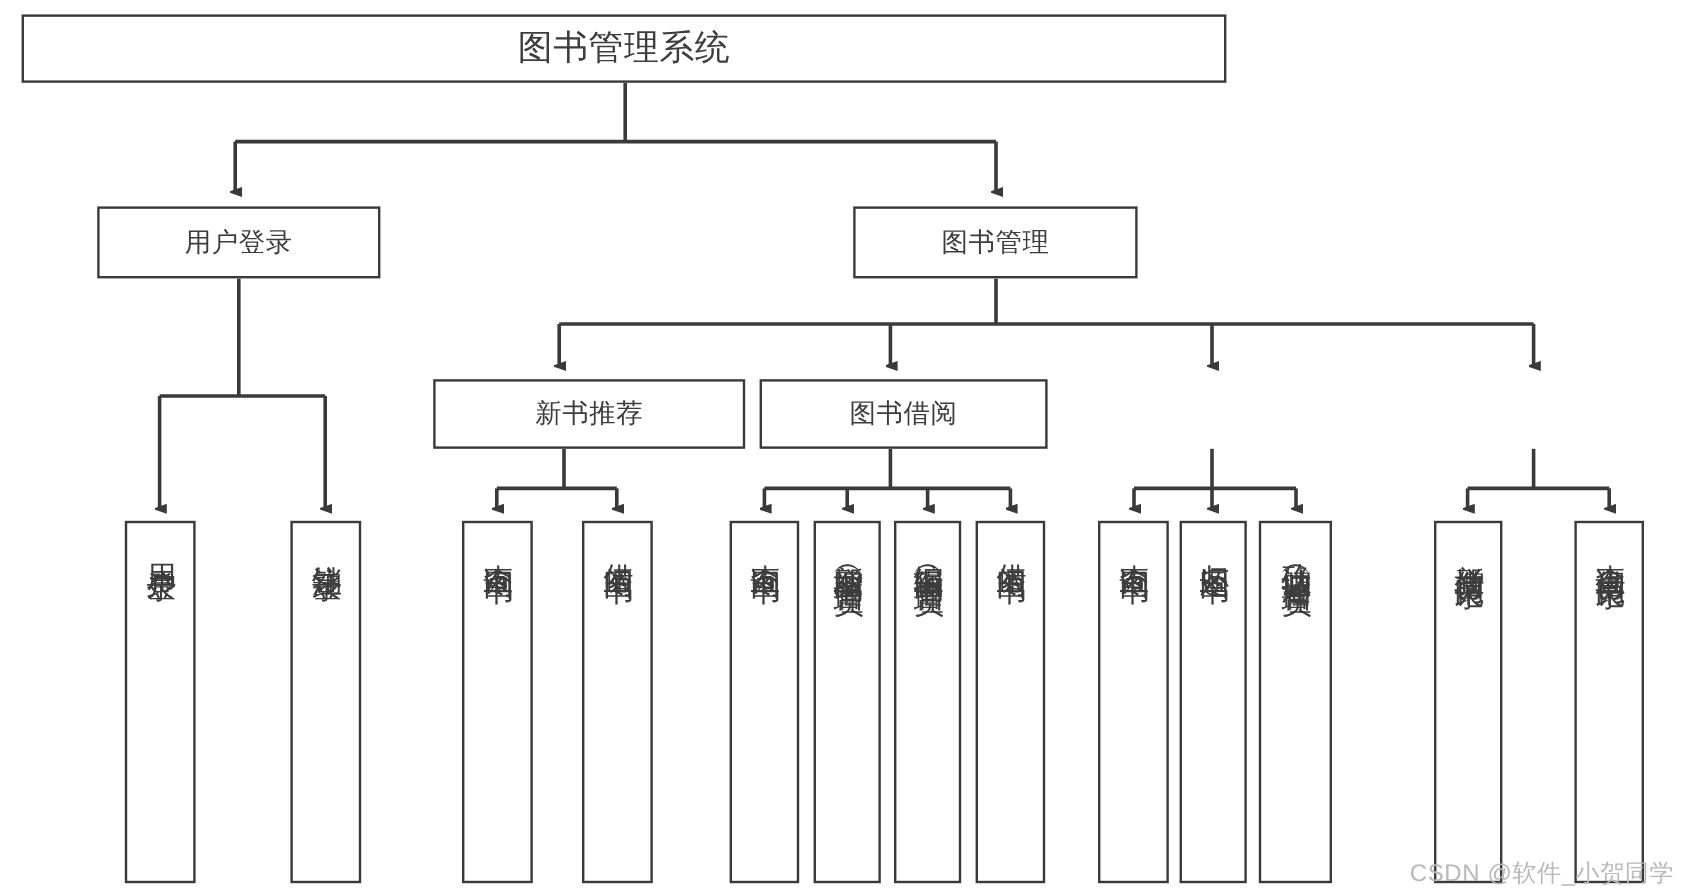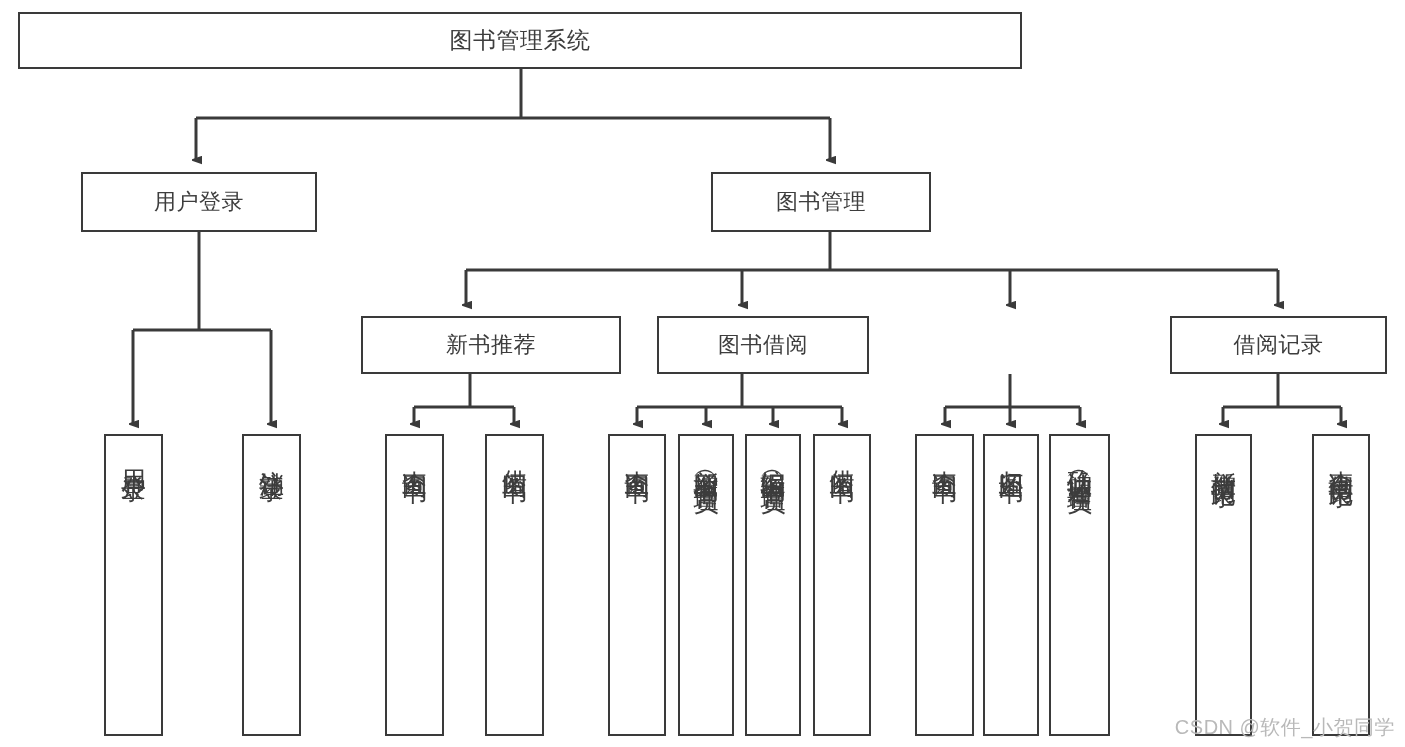--- a/index.html
+++ b/index.html
@@ -34,21 +34,21 @@
   .node .lbl{
     color:#3d3d3d;
     line-height:1.08;
     letter-spacing:0.5px;
   }
   
   .node.horiz .lbl{
     font-size:22px;
     writing-mode:horizontal-tb;
   }
-  .node.root .lbl{ font-size:23px; }
+  .node.root .lbl{ font-size:29px; }
   
   .node.vert{
     align-items:flex-start;
     justify-content:center;
     padding-top:14px;
   }
   .node.vert .lbl{
     writing-mode:vertical-rl;
     text-orientation:upright;
     font-size:25px;
@@ -121,32 +121,29 @@
     </g>
   </svg>
 
   <div class="node horiz root" style="left:18px; top:12px; width:1004px; height:57px;">
     <span class="lbl">图书管理系统</span>
   </div>
 
   <div class="node horiz" style="left:81px; top:172px; width:236px; height:60px;">
     <span class="lbl">用户登录</span>
   </div>
-  <div class="node horiz" style="left:711px; top:172px; width:220px; height:60px;">
+  <div class="node horiz" style="left:711px; top:172px; width:237px; height:60px;">
     <span class="lbl">图书管理</span>
   </div>
 
   <div class="node horiz" style="left:361px; top:316px; width:260px; height:58px;">
     <span class="lbl">新书推荐</span>
   </div>
-  <div class="node horiz" style="left:633px; top:316px; width:212px; height:58px;margin-left:24px;">
+  <div class="node horiz" style="left:633px; top:316px; width:240px; height:58px;">
     <span class="lbl">图书借阅</span>
-  </div>
-  <div class="node horiz" style="left:1170px; top:316px; width:217px; height:58px;">
-    <span class="lbl">借阅记录</span>
   </div>
 
   <div class="node vert" style="left:104px; top:434px; width:59px; height:302px;">
     <span class="lbl">用户登录</span>
   </div>
   <div class="node vert" style="left:242px; top:434px; width:59px; height:302px;">
     <span class="lbl">注销登录</span>
   </div>
 
   <div class="node vert" style="left:385px; top:434px; width:59px; height:302px;">

